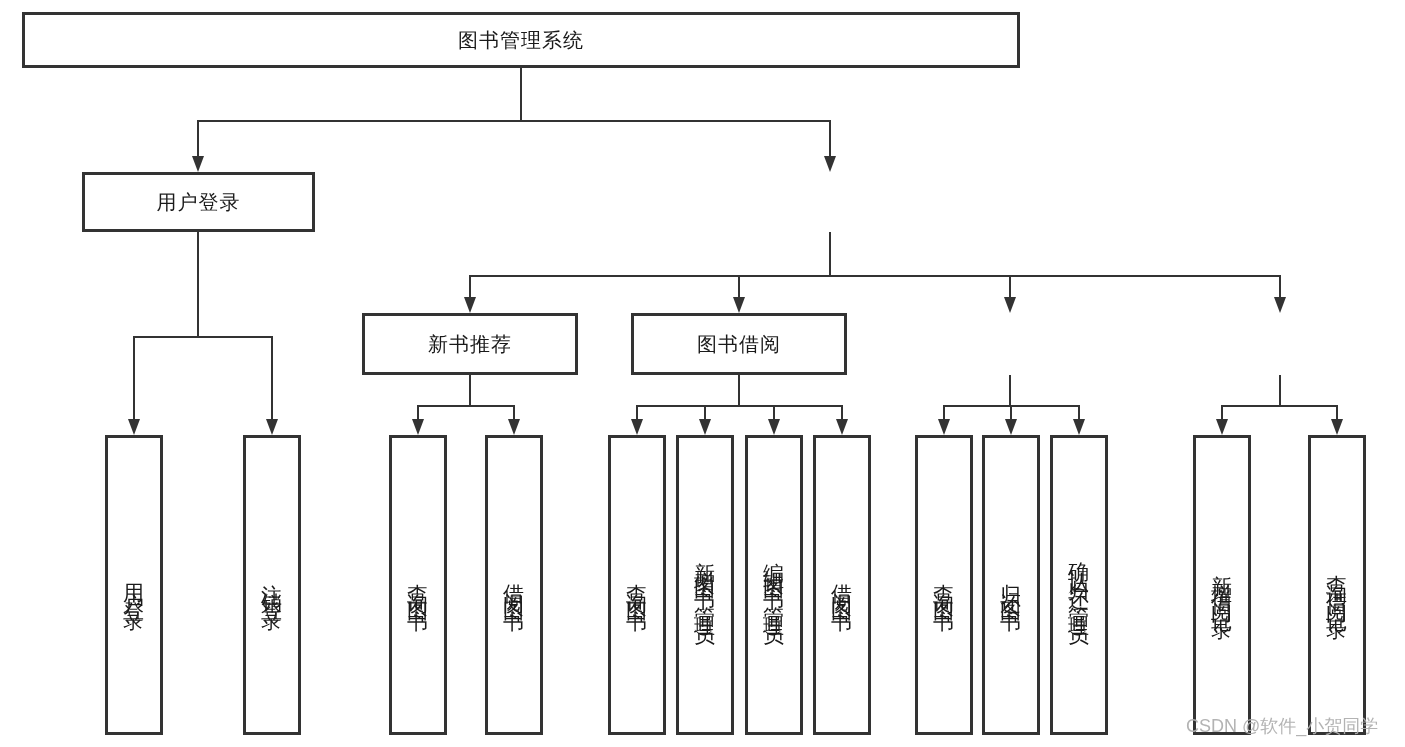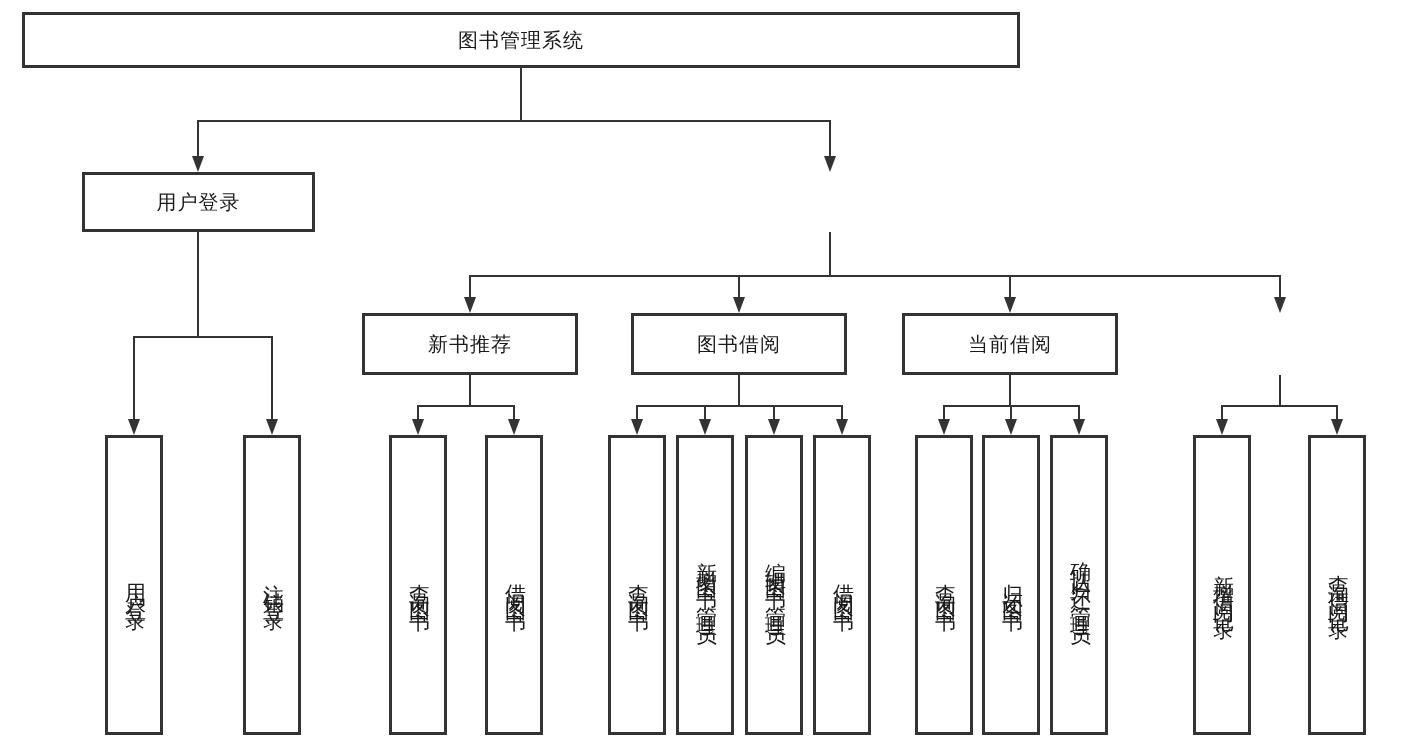--- a/index.html
+++ b/index.html
@@ -1,20 +1,20 @@
 <!DOCTYPE html>
 <html><head>
 <meta charset="utf-8">
 <style>
   html,body{margin:0;padding:0;background:#ffffff;}
   .canvas{
     position:relative;
     width:1405px;height:747px;
     background:#ffffff;
-    font-family:Liberation Mono, monospace;
+    font-family:Liberation Sans, sans-serif;
     overflow:hidden;
   }
   .node{
     position:absolute;
     box-sizing:border-box;
     border:3px solid #333333;
     background:#ffffff;
     color:#1a1a1a;
     display:flex;
     align-items:center;
@@ -88,21 +88,20 @@
   <div class="arrow" style="left:464px;top:297px"></div>
   <div class="vline" style="left:738px;top:275px;height:24px"></div>
   <div class="arrow" style="left:733px;top:297px"></div>
   <div class="vline" style="left:1009px;top:275px;height:24px"></div>
   <div class="arrow" style="left:1004px;top:297px"></div>
   <div class="vline" style="left:1279px;top:275px;height:24px"></div>
   <div class="arrow" style="left:1274px;top:297px"></div>
 
   <div class="node hbox" style="left:631px;top:313px;width:216px;height:62px">图书借阅</div>
   <div class="node hbox" style="left:362px;top:313px;width:216px;height:62px">新书推荐</div>
-  <div class="node hbox" style="left:902px;top:313px;width:216px;height:62px">当前借阅</div>
 
   <div class="vline" style="left:469px;top:375px;height:32px"></div>
   <div class="hline" style="left:417px;top:405px;width:98px"></div>
   <div class="vline" style="left:417px;top:405px;height:16px"></div>
   <div class="arrow" style="left:412px;top:419px"></div>
   <div class="vline" style="left:513px;top:405px;height:16px"></div>
   <div class="arrow" style="left:508px;top:419px"></div>
 
   <div class="vline" style="left:738px;top:375px;height:32px"></div>
   <div class="hline" style="left:636px;top:405px;width:207px"></div>
@@ -142,14 +141,15 @@
   <div class="node vbox" style="left:745px;top:435px;width:58px;height:300px">编辑图书（管理员）</div>
   <div class="node vbox" style="left:813px;top:435px;width:58px;height:300px">借阅图书</div>
 
   <div class="node vbox" style="left:915px;top:435px;width:58px;height:300px">查询图书</div>
   <div class="node vbox" style="left:982px;top:435px;width:58px;height:300px">归还图书</div>
   <div class="node vbox" style="left:1050px;top:435px;width:58px;height:300px">确认归还（管理员）</div>
 
   <div class="node vbox" style="left:1193px;top:435px;width:58px;height:300px">新增借阅记录</div>
   <div class="node vbox" style="left:1308px;top:435px;width:58px;height:300px">查询借阅记录</div>
 
+  <div class="watermark">CSDN @软件_小贺同学</div>
 
 </div>
 
 </body></html>

